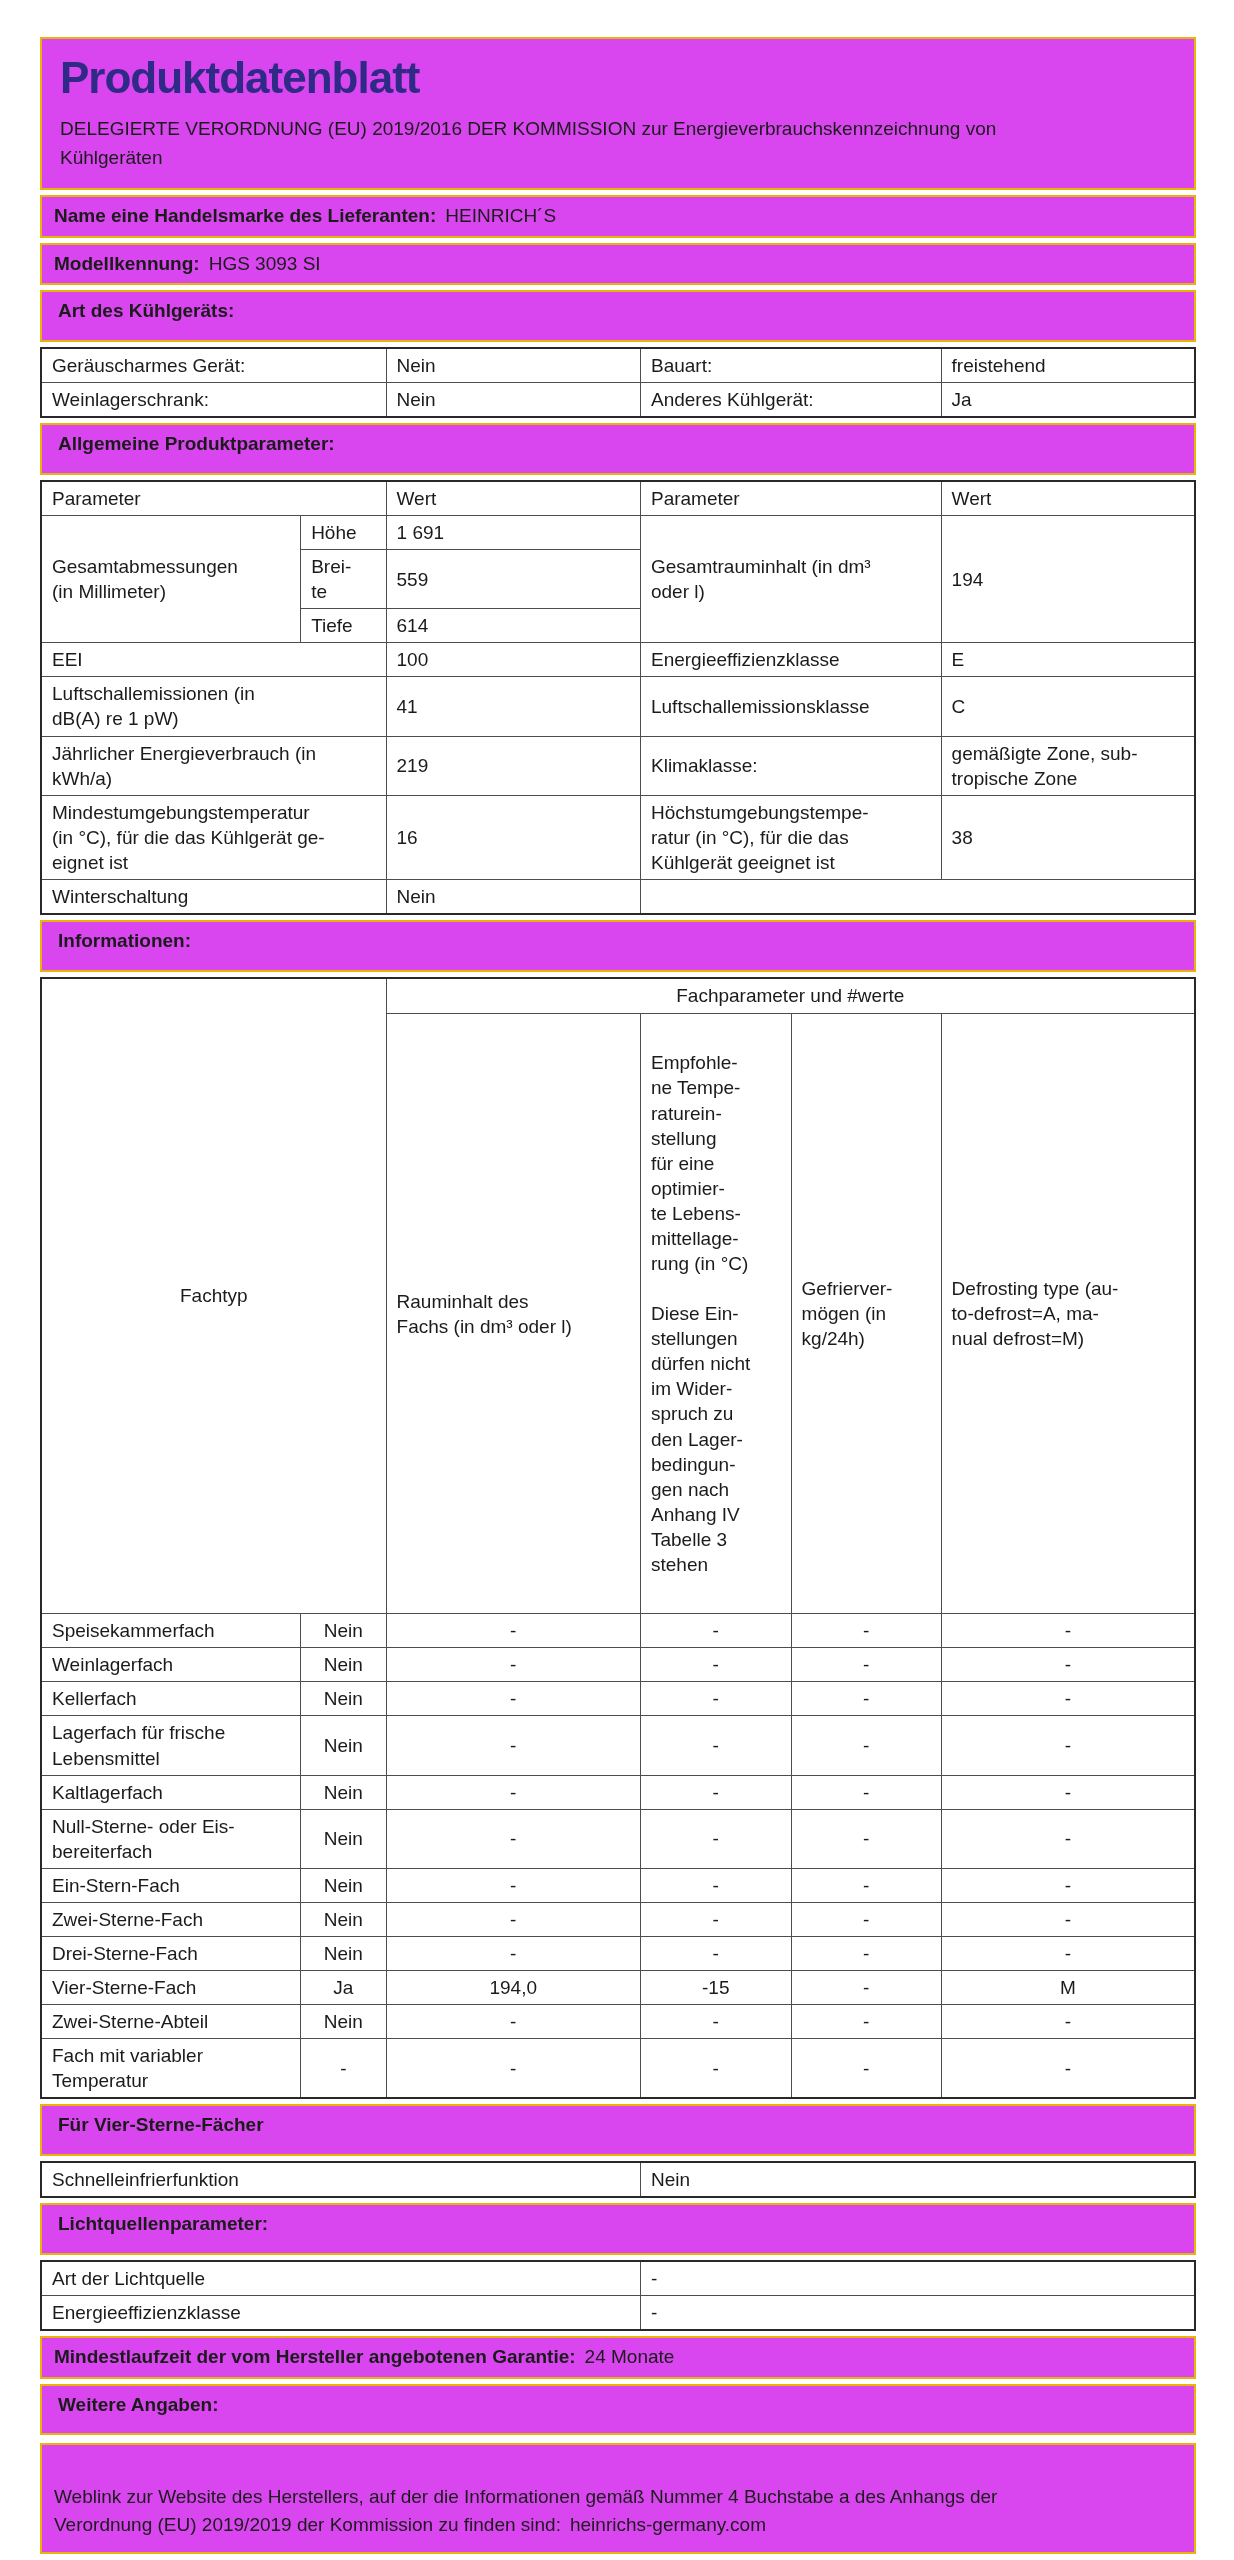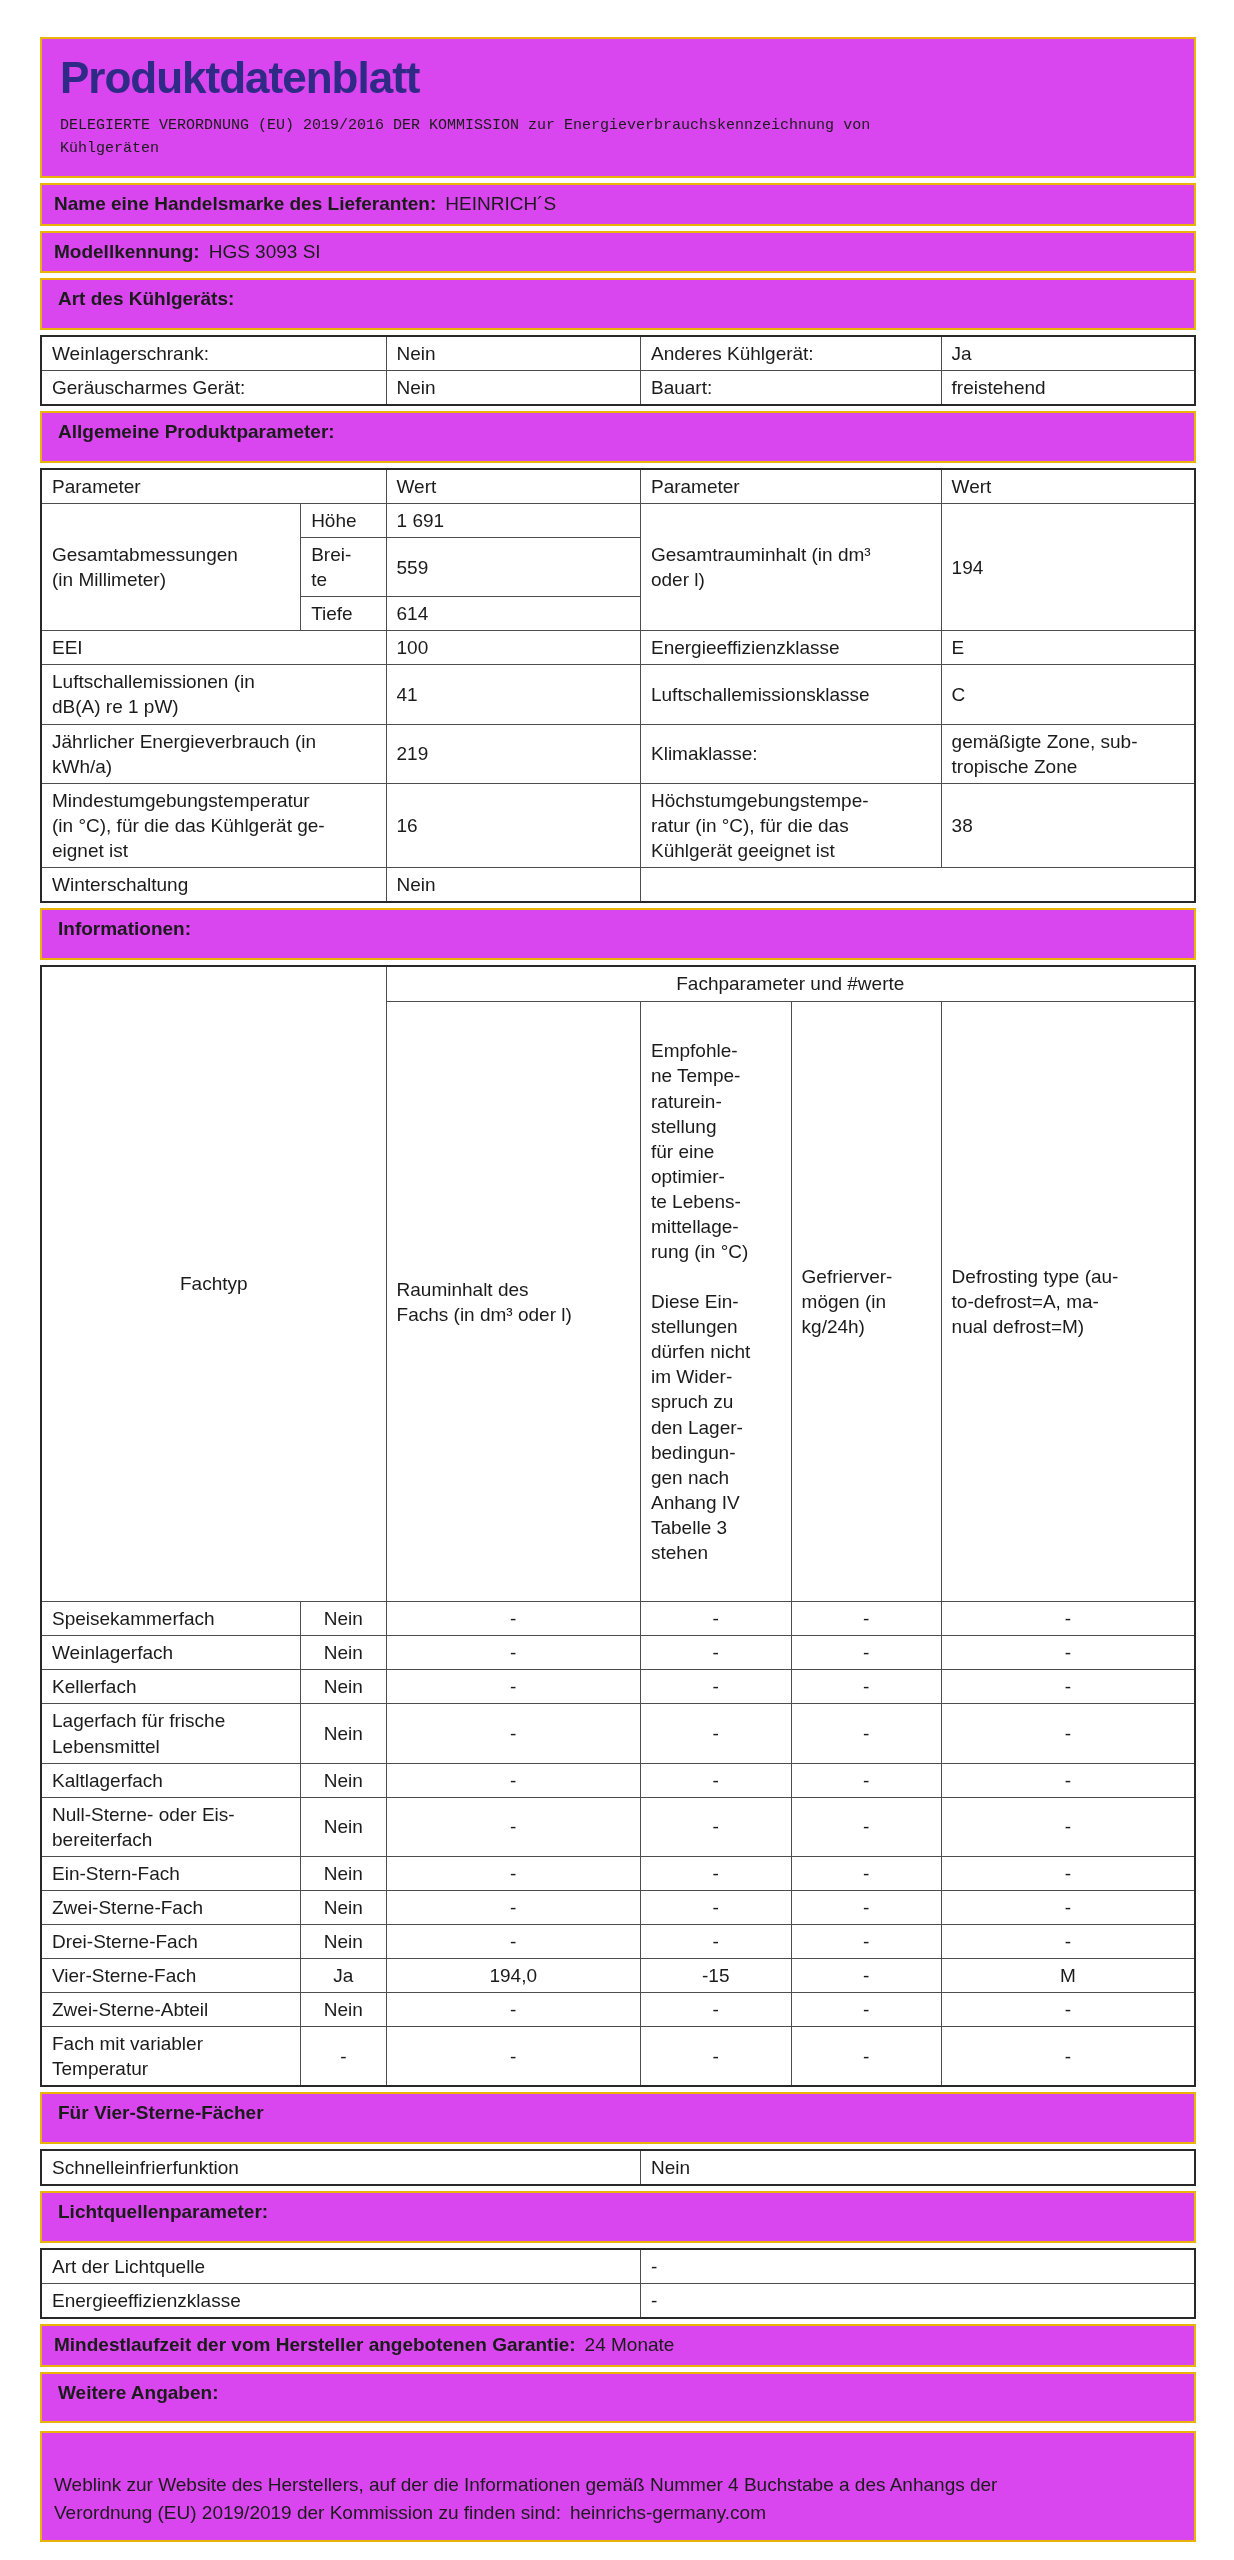--- a/index.html
+++ b/index.html
@@ -6,21 +6,21 @@
   html, body { width: 1234px; background: #fff; }
   body { height: 2560px; overflow: hidden; font-family: "Liberation Sans", "DejaVu Sans", sans-serif; color: #1b1b1b; }
   .doc { width: 1156px; margin: 37px 0 0 40px; }
   .box { border: 2px solid #eab308; margin-top: 5px; background: #d946ef; }
   .box:first-child { margin-top: 0; }
   .pre { white-space: pre-line; margin-top: 8px; }
   .b { font-weight: bold; }
 
   .title-box { padding: 14px 18px 16px 18px; }
   .doc-title { font-size: 44px; font-weight: bold; color: #2e2a86; letter-spacing: -1px; }
-  .regulation { font-size: 15px; line-height: 1.5; margin-top: 12px; font-family: Liberation Mono, monospace; }
+  .regulation { font-size: 19px; line-height: 1.5; margin-top: 12px; }
 
   .line-box { padding: 7px 12px; font-size: 19px; line-height: 1.3; }
   .line-box .val { margin-left: 9px; }
 
   .section-box { padding: 7px 12px 16px 16px; font-size: 19px; font-weight: bold; line-height: 1.3; }
 
   table.box-table { width: 100%; border-collapse: collapse; border: 2px solid #282828; margin-top: 5px; table-layout: fixed; }
   table.box-table td { border: 1.4px solid #4d4d4d; font-size: 19px; line-height: 1.32; padding: 4px 10px; vertical-align: middle; word-wrap: break-word; }
   td.ctr { text-align: center; }
   td.tall-cell { height: 600px; padding: 6px 4px; }
@@ -60,30 +60,30 @@
 
   <table class="box-table">
     <colgroup>
         <col class="cAB">
         <col class="cC">
         <col class="cDE">
         <col class="cF">
       </colgroup>
     <tbody>
       <tr>
+        <td>Geräuscharmes Gerät:</td>
+        <td>Nein</td>
+        <td>Bauart:</td>
+        <td>freistehend</td>
+      </tr>
+      <tr>
         <td>Weinlagerschrank:</td>
         <td>Nein</td>
         <td>Anderes Kühlgerät:</td>
         <td>Ja</td>
-      </tr>
-      <tr>
-        <td>Geräuscharmes Gerät:</td>
-        <td>Nein</td>
-        <td>Bauart:</td>
-        <td>freistehend</td>
       </tr>
     </tbody>
   </table>
 
   <div class="box section-box">Allgemeine Produktparameter:</div>
 
   <table class="box-table">
     <colgroup>
         <col class="cA">
         <col class="cB">

